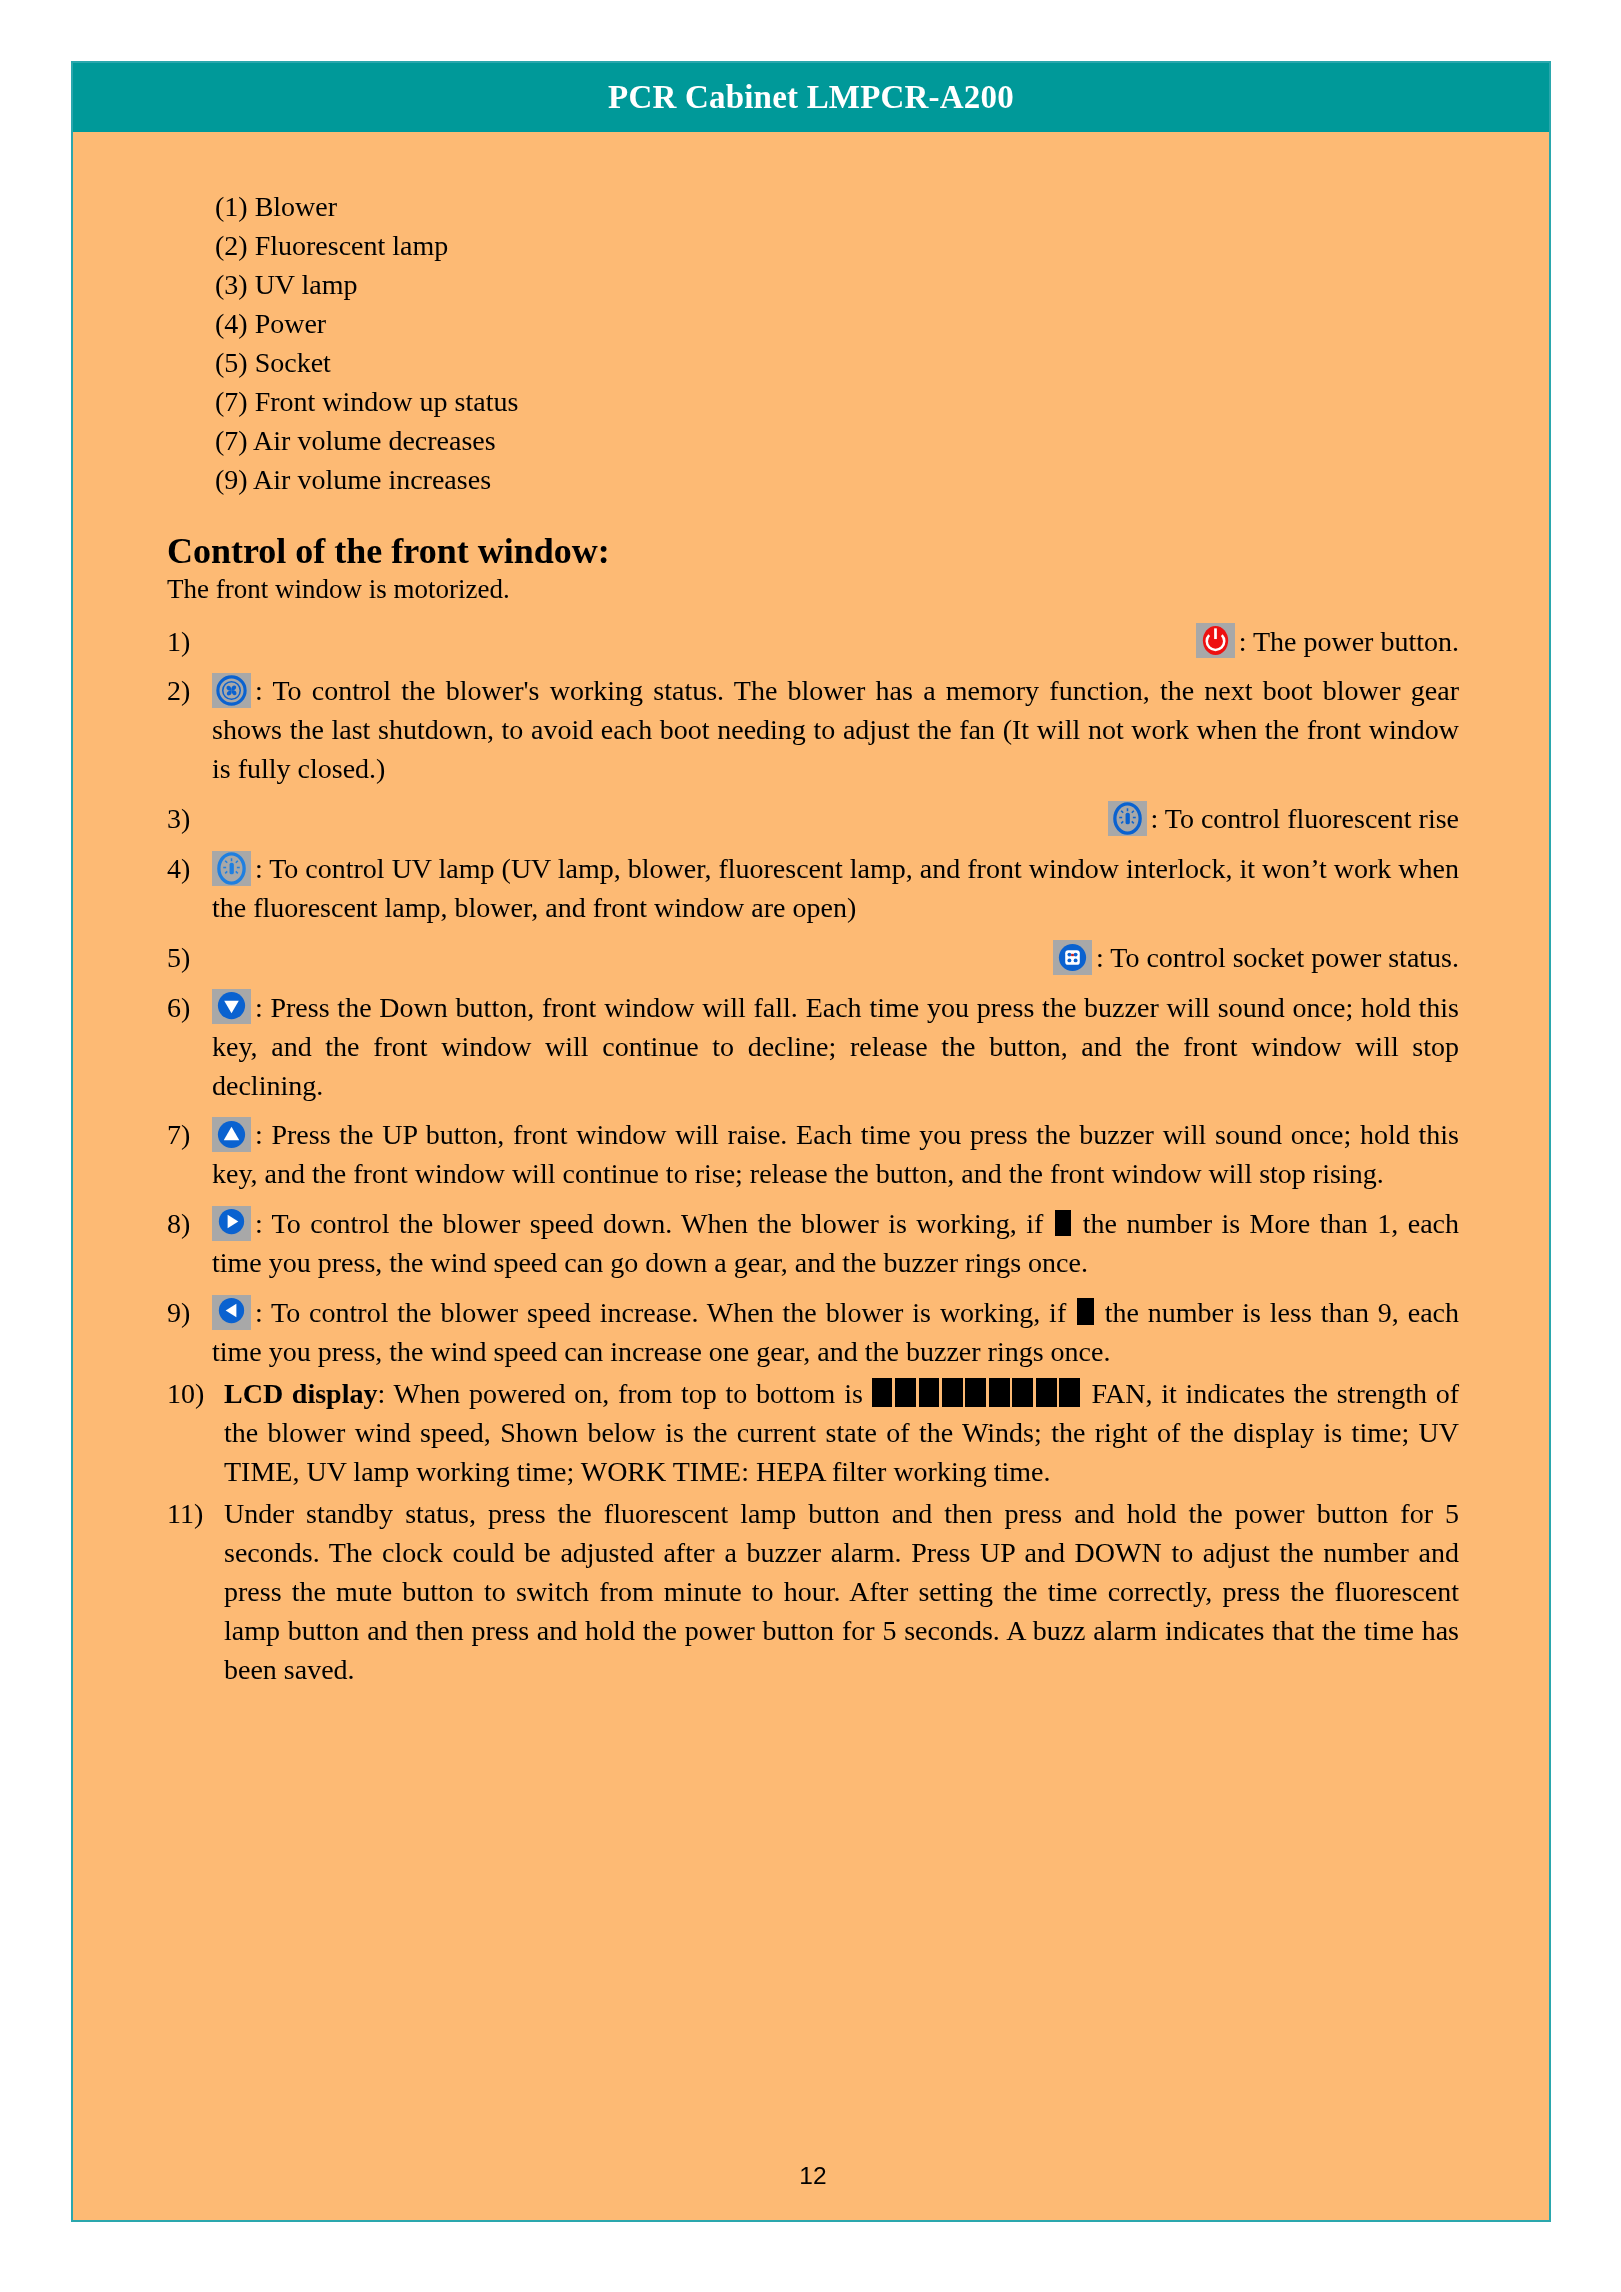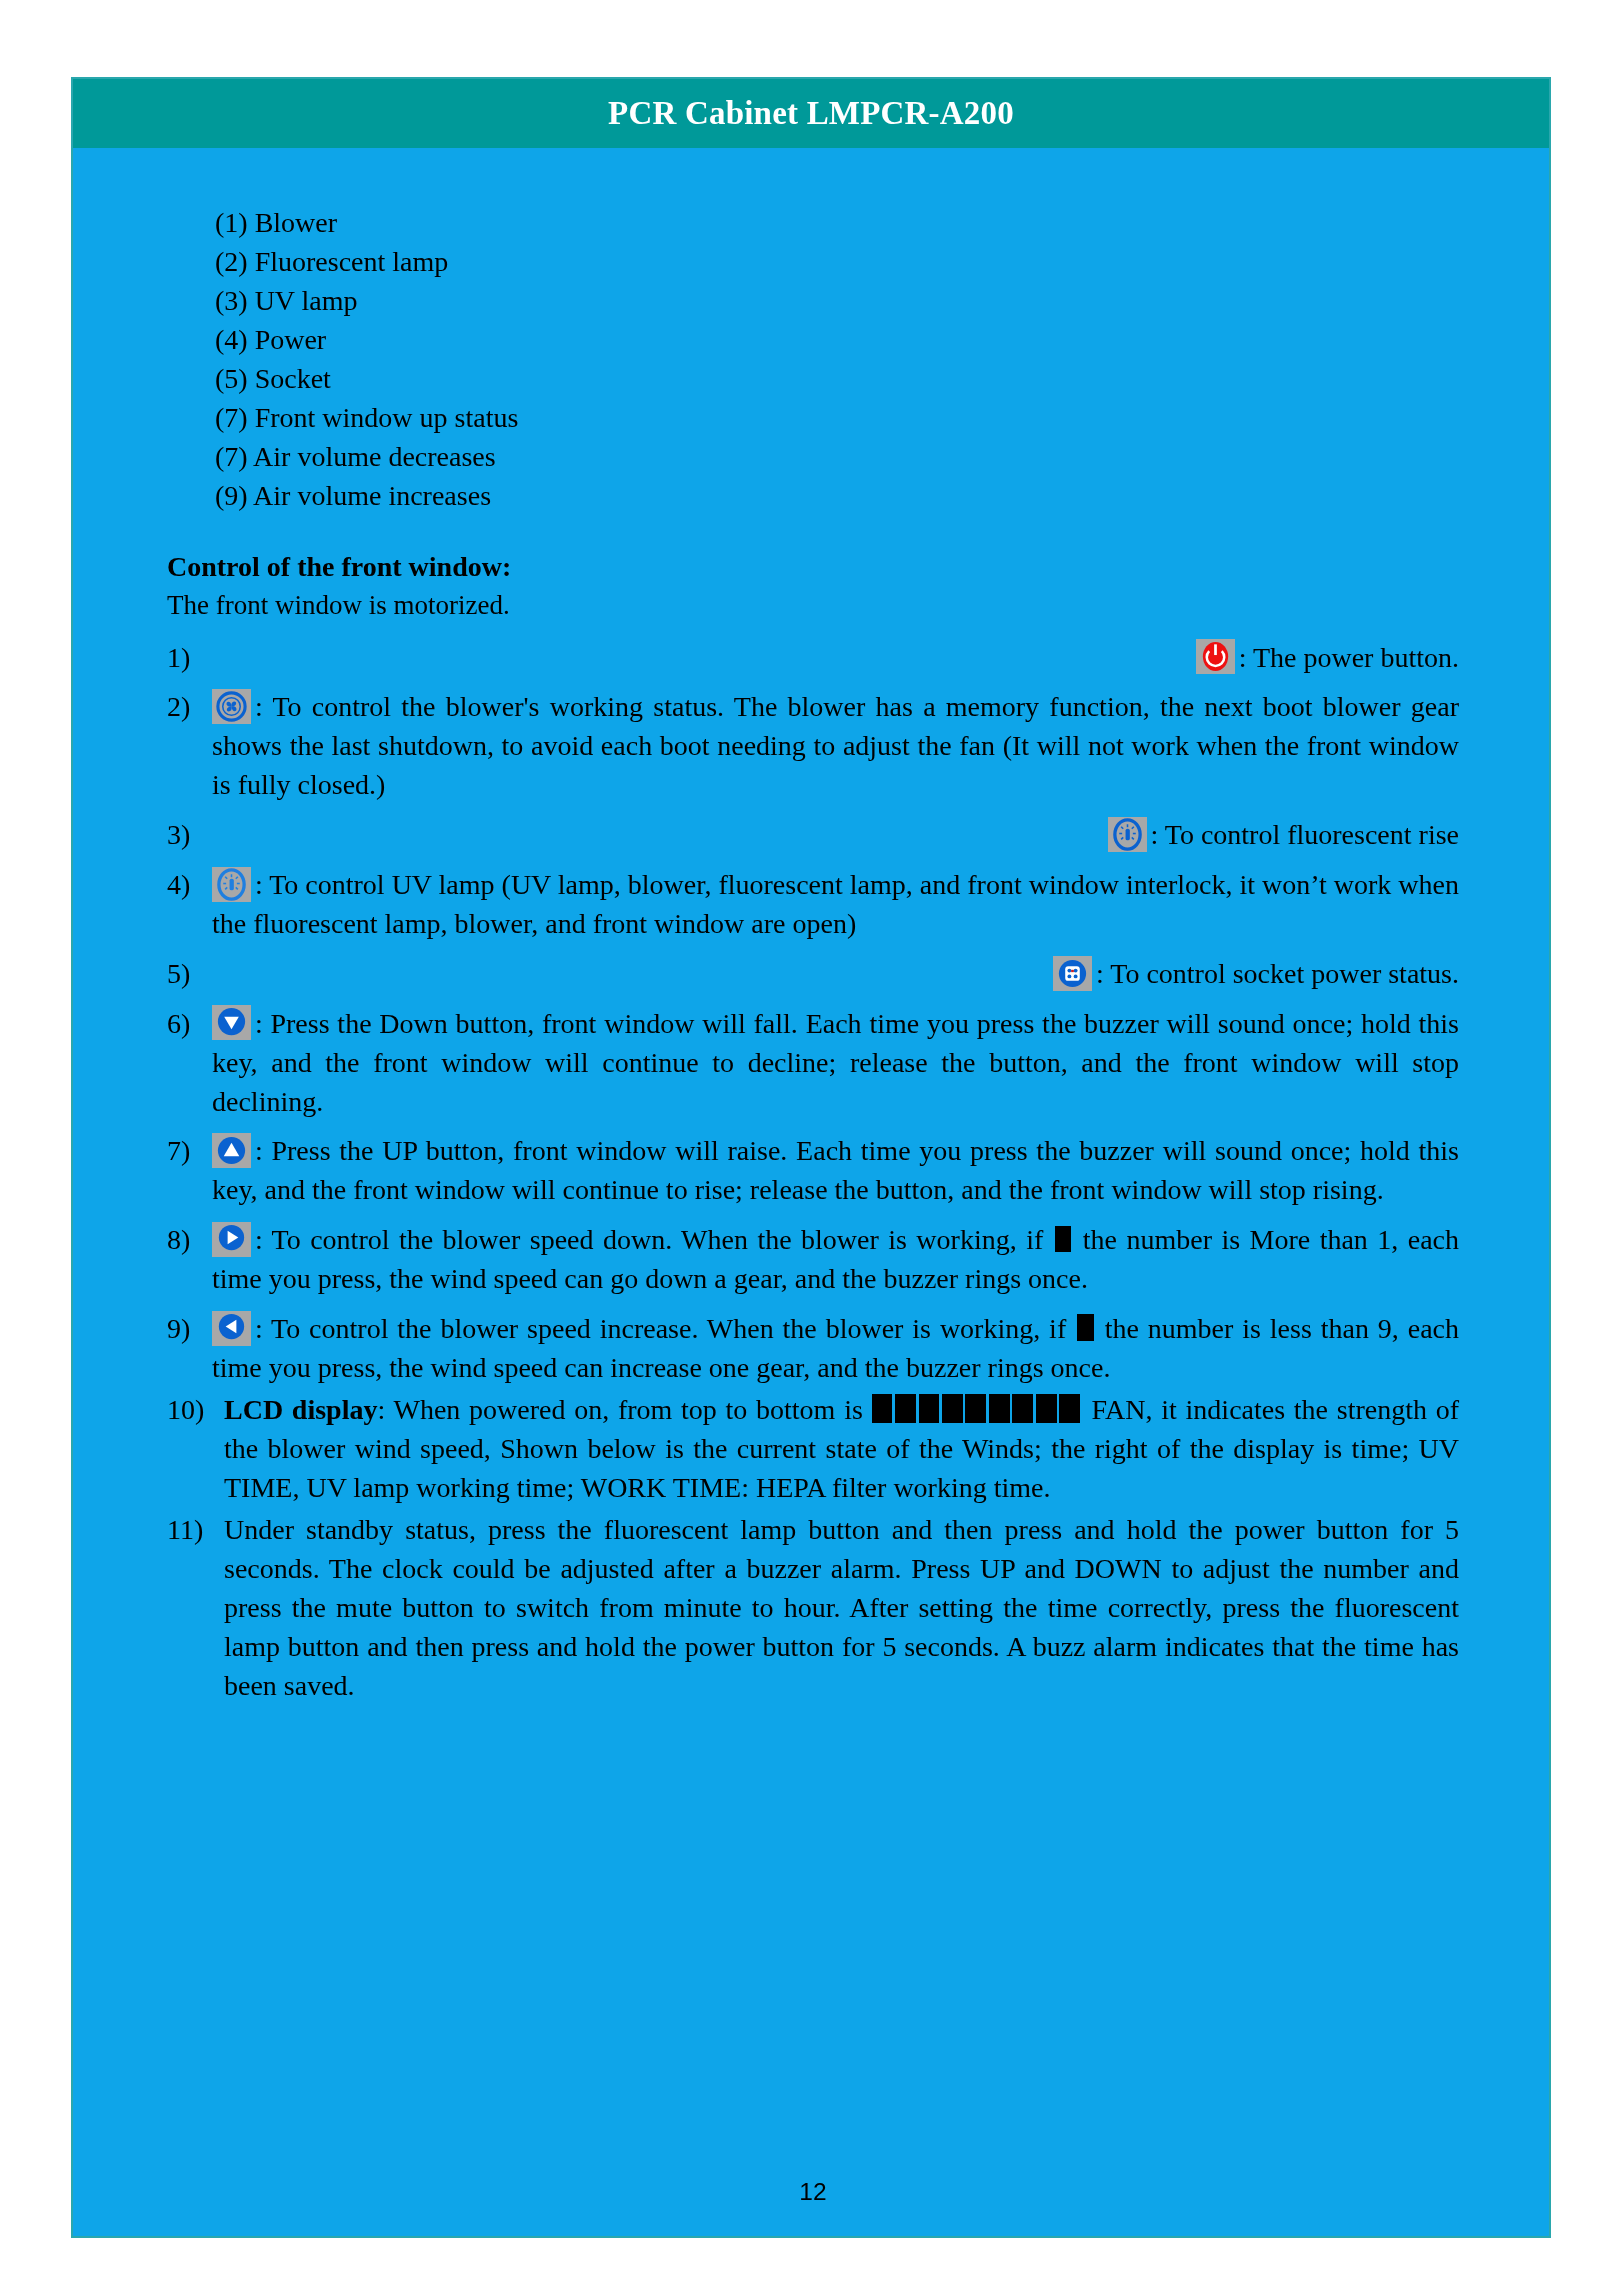--- a/index.html
+++ b/index.html
@@ -18,22 +18,21 @@
 
   
   .page-frame {
     position: absolute;
     left: 71px;
     top: 61px;
     width: 1480px;
     height: 2161px;
     border: 2px solid #2aa7ad;
     box-sizing: border-box;
-    background: #0ea5e9;
-    margin-top: 16px;
+    background: #fdba74;
   }
 
   
   .header-banner {
     position: absolute;
     left: 0;
     top: 0;
     width: 100%;
     height: 69px;
     background: #009999;
@@ -77,21 +76,21 @@
     list-style: none;
     margin-left: 48px;
   }
   .component-list li {
     font-size: 28px;
     line-height: 39px;
     white-space: nowrap;
   }
 
   .section-heading {
-    font-size: 28px;
+    font-size: 36px;
     font-weight: bold;
     margin-top: 33px;
     line-height: 38px;
   }
   .section-sub {
     font-size: 27px;
     line-height: 38px;
   }
 
   

